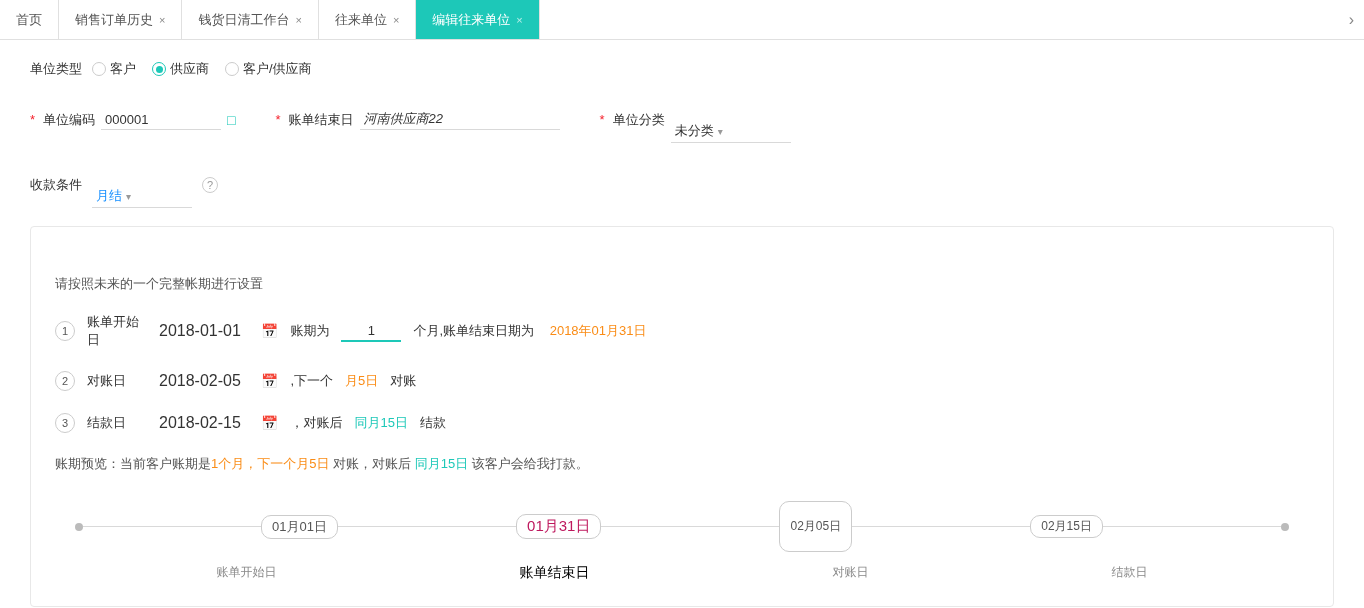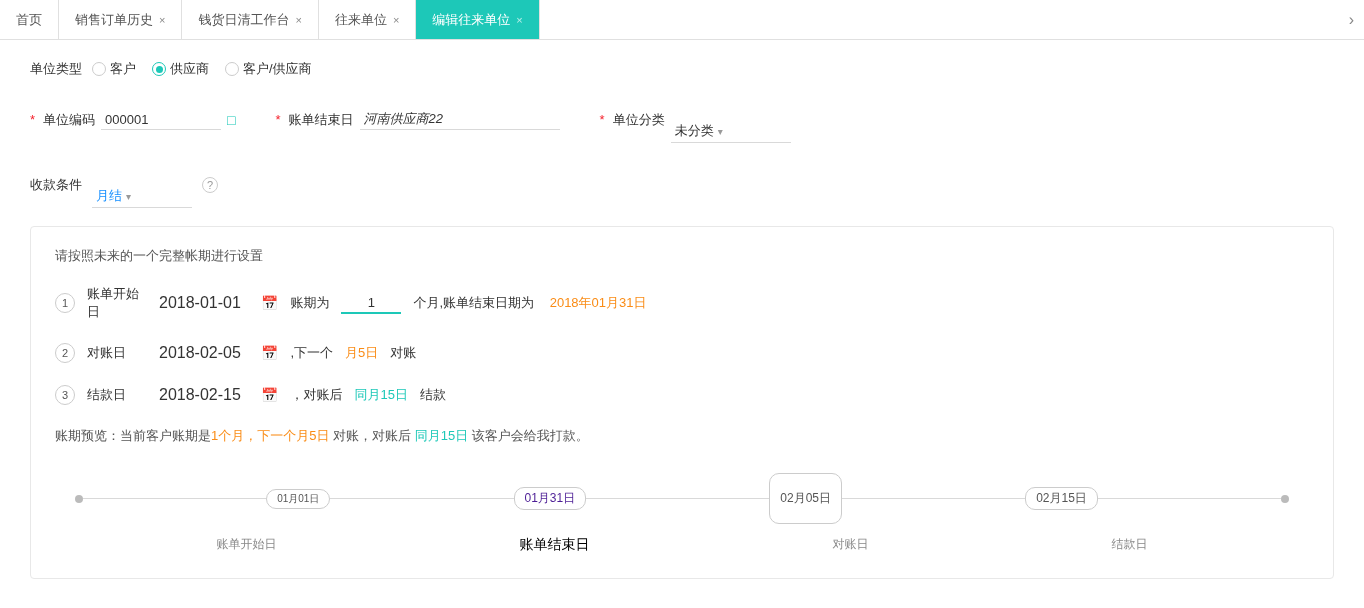--- a/index.html
+++ b/index.html
@@ -159,20 +159,21 @@
     .card {
       border: 1px solid #e8e8e8;
       border-radius: 4px;
       padding: 20px 24px;
       margin-top: 4px;
     }
     .card-title {
       font-size: 13px;
       color: #555;
       margin-bottom: 20px;
+      margin-top: 28px;
     }
 
     
     .period-row {
       display: flex;
       align-items: center;
       margin-bottom: 22px;
       gap: 12px;
     }
     .period-num {
@@ -335,23 +336,23 @@
       <span> 结款</span>
 
   </div>
       </div>
 
     <div class="preview-text" id="preview-text-container"><span>账期预览：当前客户账期是</span><span class="highlight-orange">1个月，</span><span class="highlight-orange">下一个月5日</span><span> 对账，对账后 </span><span class="highlight-teal">同月15日</span><span> 该客户会给我打款。</span></div>
 
     <div style="display:flex; align-items:center; padding: 8px 20px; position:relative;" id="timeline-container">
     <div style="width: 8px; height: 8px; border-radius: 50%; background: rgb(187, 187, 187); flex-shrink: 0;"></div>
         <div style="flex: 1 1 0%; height: 1px; background: rgb(217, 217, 217);"></div>
-        <div style="border: 1px solid rgb(204, 204, 204); border-radius: 10px; padding: 2px 10px; font-size: 10px; color: rgb(85, 85, 85); background: rgb(255, 255, 255); white-space: nowrap;">01月01日</div>
-        <div style="flex: 1 1 0%; height: 1px; background: rgb(217, 217, 217);"></div>
-        <div style="border: 1px solid rgb(204, 204, 204); border-radius: 10px; padding: 2px 10px; font-size: 12px; color: #4c1d95; background: rgb(255, 255, 255); white-space: nowrap;">01月31日</div>
+        <div style="border: 1px solid rgb(204, 204, 204); border-radius: 10px; padding: 2px 10px; font-size: 13px; color: rgb(85, 85, 85); background: rgb(255, 255, 255); white-space: nowrap;">01月01日</div>
+        <div style="flex: 1 1 0%; height: 1px; background: rgb(217, 217, 217);"></div>
+        <div style="border: 1px solid rgb(204, 204, 204); border-radius: 10px; padding: 2px 10px; font-size: 15px; color: #be185d; background: rgb(255, 255, 255); white-space: nowrap;">01月31日</div>
         <div style="flex: 1 1 0%; height: 1px; background: rgb(217, 217, 217);"></div>
         <div style="border: 1px solid rgb(204, 204, 204); border-radius: 10px; padding: 16px 10px; font-size: 12px; color: rgb(85, 85, 85); background: rgb(255, 255, 255); white-space: nowrap;">02月05日</div>
         <div style="flex: 1 1 0%; height: 1px; background: rgb(217, 217, 217);"></div>
         <div style="border: 1px solid rgb(204, 204, 204); border-radius: 10px; padding: 2px 10px; font-size: 12px; color: rgb(85, 85, 85); background: rgb(255, 255, 255); white-space: nowrap;">02月15日</div>
         <div style="flex: 1 1 0%; height: 1px; background: rgb(217, 217, 217);"></div>
         <div style="width: 8px; height: 8px; border-radius: 50%; background: rgb(187, 187, 187); flex-shrink: 0;"></div>
       </div>
     <div style="display: flex; justify-content: space-around; padding: 4px 40px;" id="timeline-labels-container">
     <div style="font-size: 12px; color: rgb(136, 136, 136); text-align: center;">账单开始日</div>
         <div style="font-size: 14px; color: #000000; text-align: right;">账单结束日</div>

